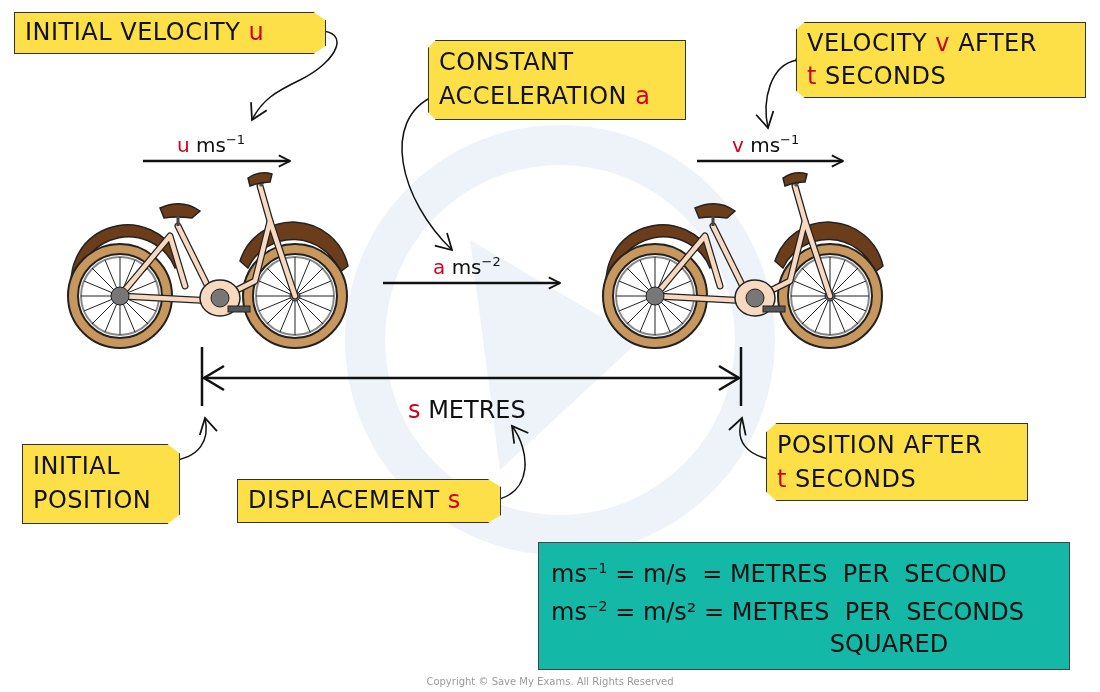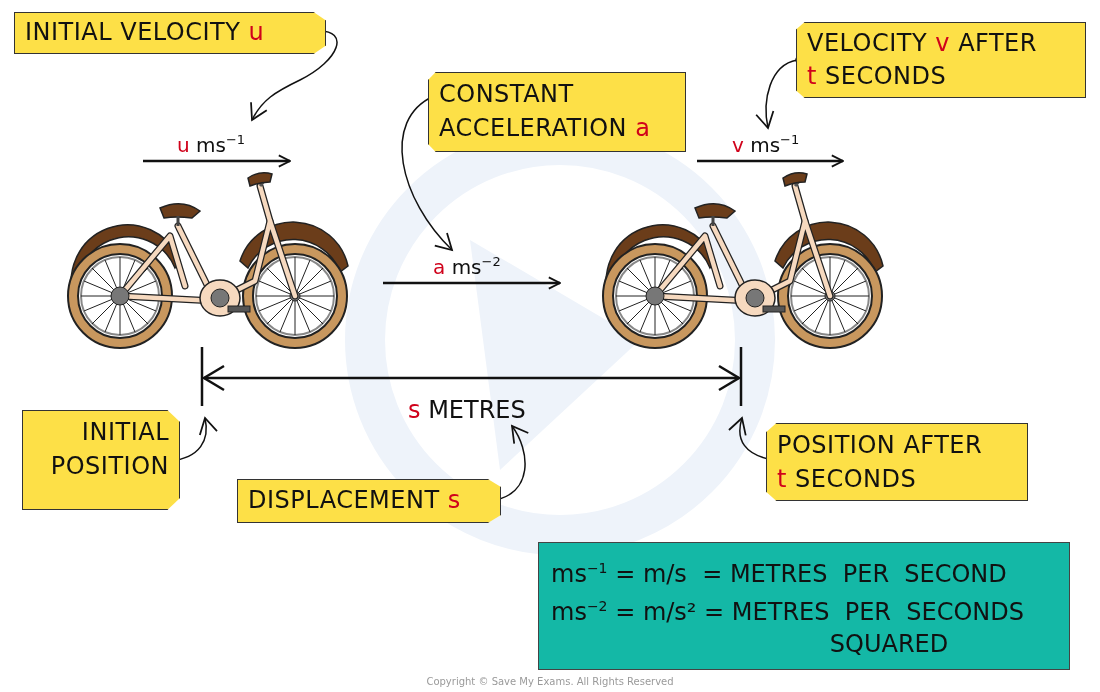--- a/index.html
+++ b/index.html
@@ -123,35 +123,35 @@
       <circle cx="489" cy="501" r="3"></circle>
       <circle cx="774" cy="460" r="3"></circle>
   </g>
 </svg>
 
 <div class="tag" style="left:14px;top:12px;width:312px;height:42px;padding-top:3px;clip-path:polygon(0 0,96% 0,100% 20%,100% 80%,96% 100%,0 100%);">
   <span>INITIAL VELOCITY</span>
   <span class="var">u</span>
 </div>
 
-<div class="tag" style="left:428px;top:72px;width:258px;height:80px;line-height:34px;clip-path:polygon(3% 0,100% 0,100% 100%,3% 100%,0 90%,0 10%);">
+<div class="tag" style="left:428px;top:40px;width:258px;height:80px;line-height:34px;clip-path:polygon(3% 0,100% 0,100% 100%,3% 100%,0 90%,0 10%);">
   <div>CONSTANT</div>
   <div><span>ACCELERATION</span>
     <span class="var">a</span></div>
 </div>
 
 <div class="tag" style="left:796px;top:22px;width:290px;height:76px;line-height:33px;clip-path:polygon(3% 0,100% 0,100% 100%,3% 100%,0 90%,0 10%);">
   <div><span>VELOCITY</span>
     <span class="var">v</span>
     <span>AFTER</span></div>
   <div><span class="var">t</span>
     <span>SECONDS</span></div>
 </div>
 
-<div class="tag" style="left:22px;top:410px;width:158px;height:100px;line-height:34px;clip-path:polygon(0 0,92% 0,100% 12%,100% 88%,92% 100%,0 100%);text-align:right;">
+<div class="tag" style="left:22px;top:444px;width:158px;height:80px;line-height:34px;clip-path:polygon(0 0,92% 0,100% 12%,100% 88%,92% 100%,0 100%);">
   <div>INITIAL</div>
   <div>POSITION</div>
 </div>
 
 <div class="tag" style="left:237px;top:479px;width:264px;height:44px;clip-path:polygon(0 0,95% 0,100% 18%,100% 82%,95% 100%,0 100%);">
   <span>DISPLACEMENT</span>
   <span class="var">s</span>
 </div>
 
 <div class="tag" style="left:766px;top:423px;width:262px;height:78px;line-height:34px;clip-path:polygon(4% 0,100% 0,100% 100%,4% 100%,0 88%,0 12%);">

